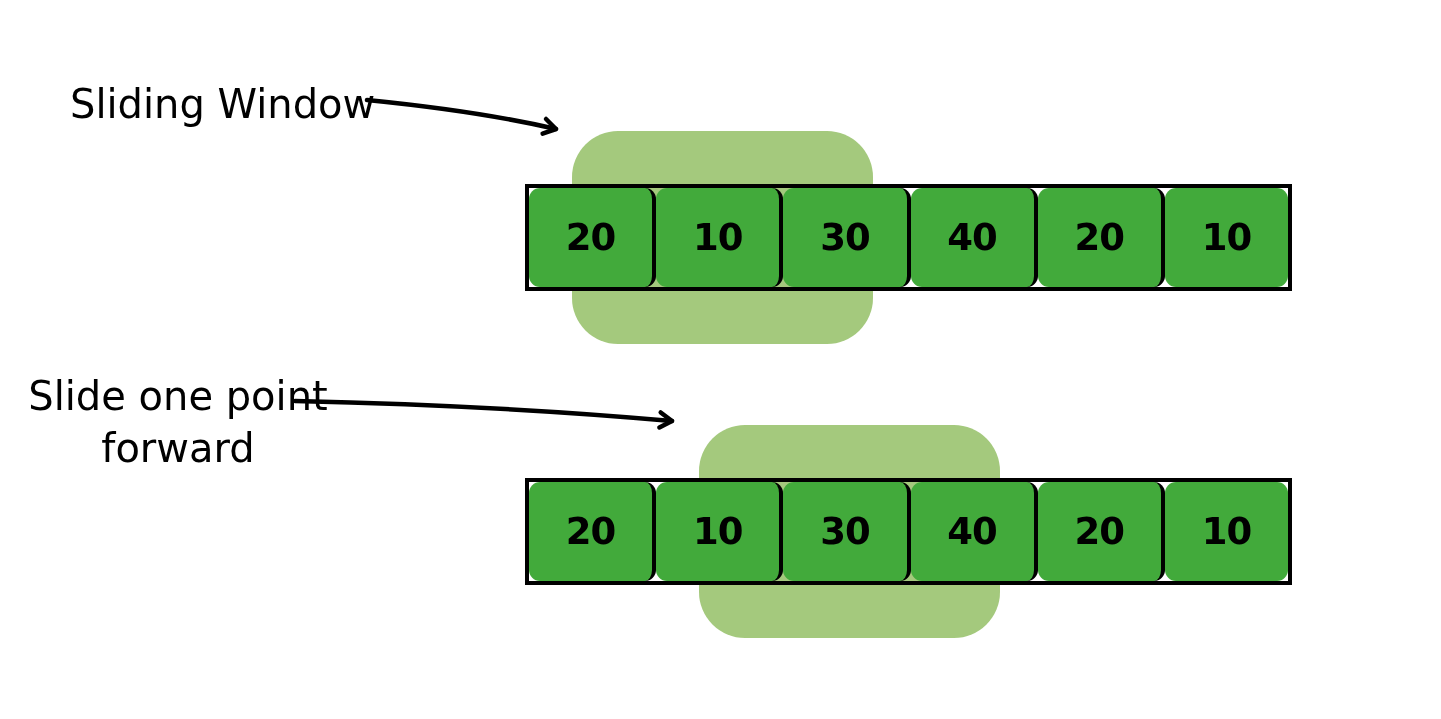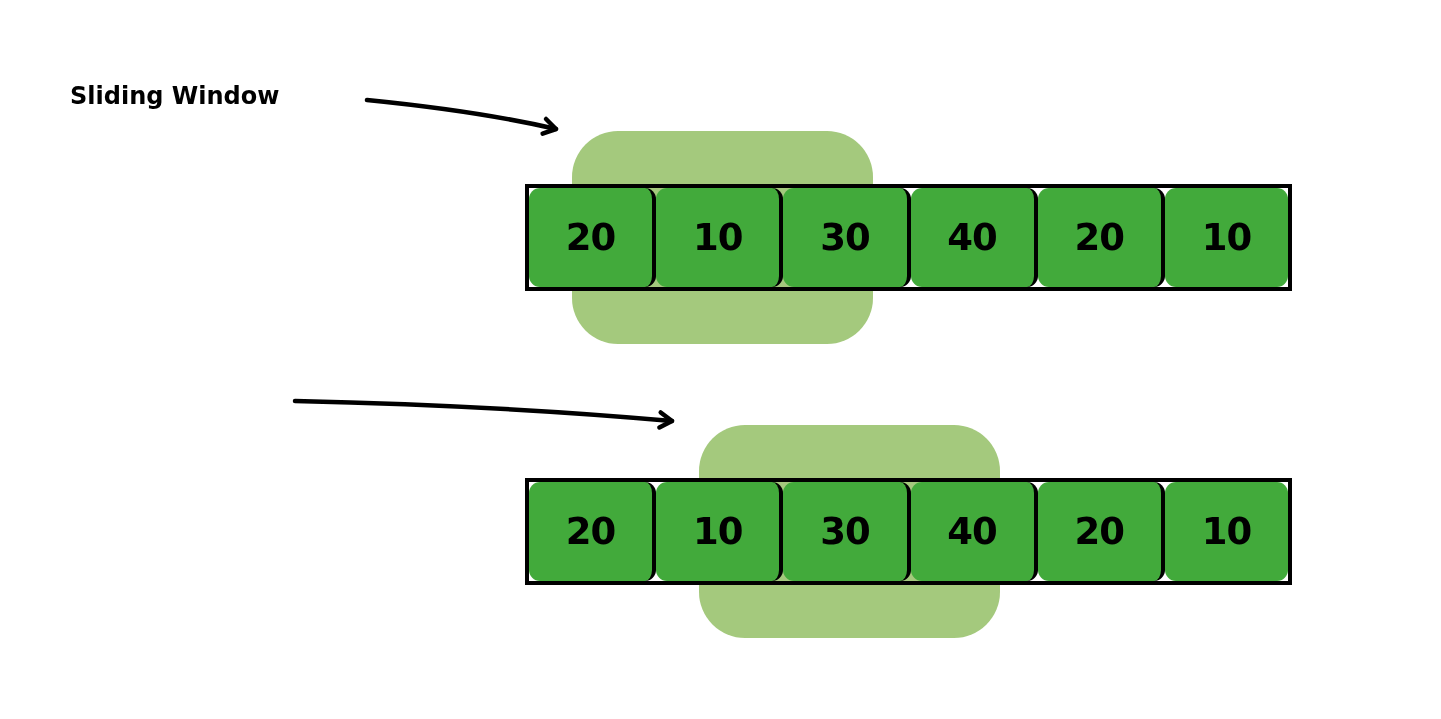--- a/index.html
+++ b/index.html
@@ -42,22 +42,22 @@
     font-size: 37px;
     font-weight: 700;
     letter-spacing: -1px;
     color: var(--label-text, #000000);
     border-radius: 11px;
   }
   .cell:last-child { border-right: none; }
   .label {
     position: absolute;
     color: var(--label-text, #000000);
-    font-weight: 700;
-    font-size: 24px;
+    font-weight: 400;
+    font-size: 40px;
     line-height: 1.0;
     white-space: nowrap;
   }
   .l1 { left: 70px; top: 84px; }
   .l2 {
     left: 0px;
     top: 370px;
     width: 356px;
     text-align: center;
     white-space: normal;
@@ -98,20 +98,24 @@
     <div class="cell">20</div>
     <div class="cell">10</div>
     <div class="cell">30</div>
     <div class="cell">40</div>
     <div class="cell">20</div>
     <div class="cell">10</div>
   </div>
 
   <div class="label l1">Sliding Window</div>
 
+  <div class="label l2">
+    <span class="line">Slide one point</span>
+    <span class="line">forward</span>
+  </div>
 
   <svg class="arrows" width="1441" height="719" viewBox="0 0 1441 719">
     <defs>
       <marker id="ah" viewBox="0 0 26 26" refX="19" refY="13" markerWidth="26" markerHeight="26" markerUnits="userSpaceOnUse" orient="auto">
         <path d="M7,5.5 L19,13 L7,20.5" fill="none" stroke="#000000" stroke-width="4" stroke-linecap="round" stroke-linejoin="round"></path>
       </marker>
     </defs>
     <path d="M367,100 C437,107 500,116 556,129" marker-end="url(#ah)"></path>
     <path d="M295,401 C430,404 560,411 672,421" marker-end="url(#ah)"></path>
   </svg>

